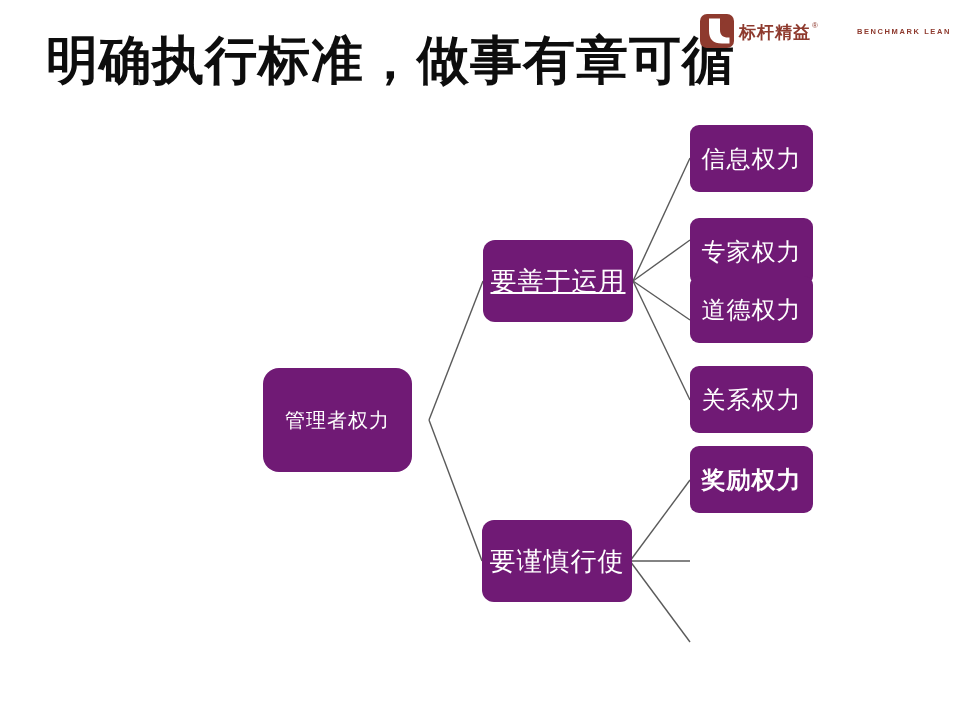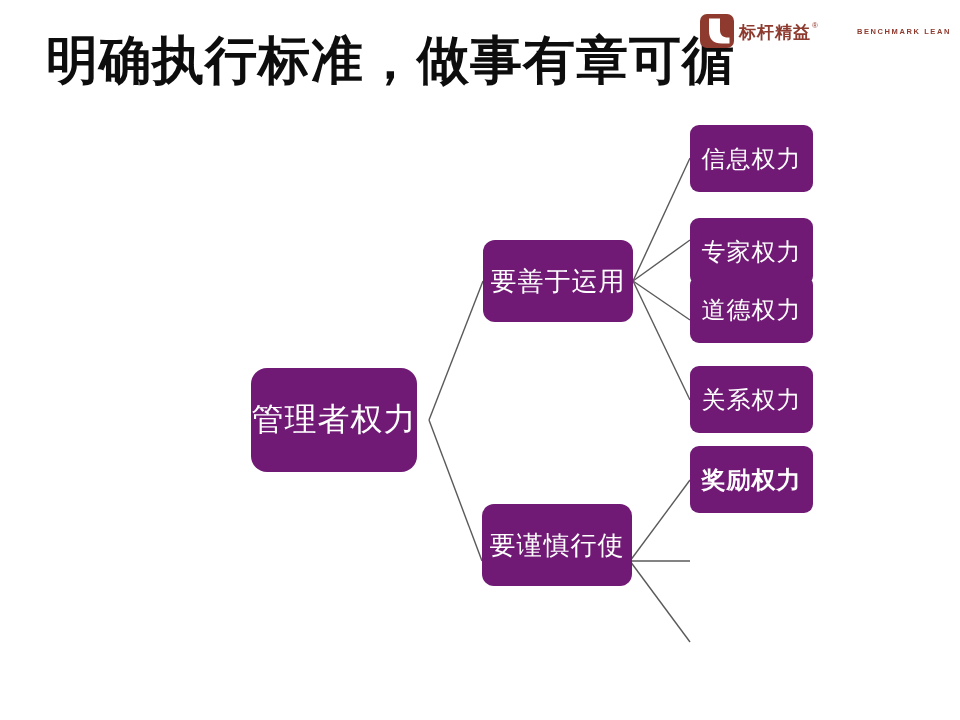--- a/index.html
+++ b/index.html
@@ -67,24 +67,24 @@
     z-index: 2;
     background: #701a75;
     color: #ffffff;
     display: flex;
     align-items: center;
     justify-content: center;
     text-align: center;
     letter-spacing: 1px;
     white-space: nowrap;
   }
-  .node-root   { left: 251px; top: 368px; width: 166px; height: 104px; border-radius: 16px; font-size: 32px; }
+  .node-root   { left: 263px; top: 368px; width: 149px; height: 104px; border-radius: 16px; font-size: 20px; }
   .node-branch { width: 150px; height: 82px; border-radius: 12px; font-size: 26px; }
-  .node-b0     { left: 483px; top: 240px; }
-  .node-b1     { left: 482px; top: 504px; }
+  .node-b0     { left: 483px; top: 240px; text-decoration: underline; }
+  .node-b1     { left: 482px; top: 520px; }
   .node-leaf   { left: 690px; width: 123px; height: 67px; border-radius: 9px; font-size: 24px; }
   .node-l0 { top: 125px; }
   .node-l1 { top: 206px; margin-top: 12px; }
   .node-l2 { top: 276px; }
   .node-l3 { top: 366px; }
   .node-l4 { top: 446px; font-weight: bold; }
   .node-l5 { top: 527px; }
   .node-l6 { top: 608px; }
 </style>
 </head>

